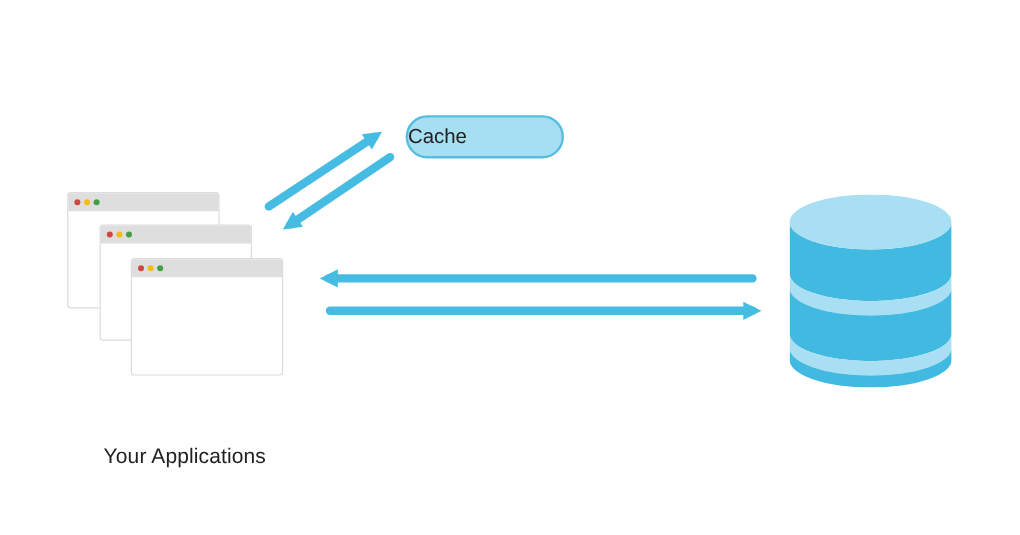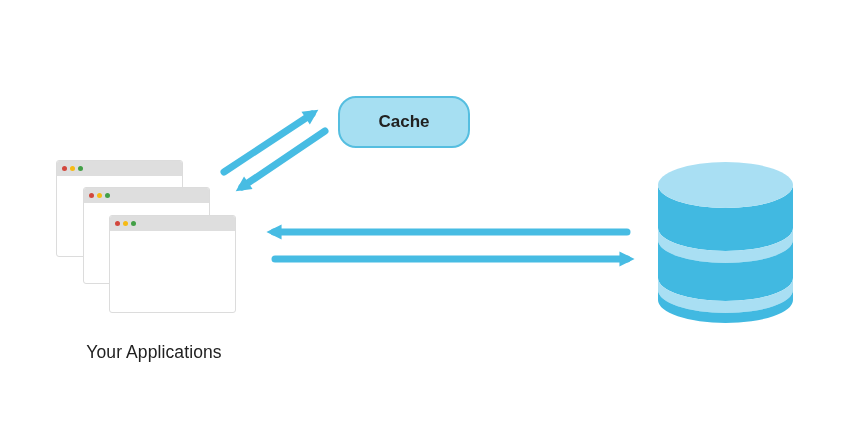--- a/index.html
+++ b/index.html
@@ -42,43 +42,41 @@
   .win-1 { left: 56px;  top: 160px; }
   .win-2 { left: 83px;  top: 187px; }
   .win-3 { left: 109px; top: 215px; height: 98px; }
 
   
   .cache-pill {
     position: absolute;
     left: 338px;
     top: 96px;
     width: 132px;
-    height: 52px;
+    height: 36px;
     border-radius: 18px;
     border: 2px solid #55bee0;
     box-sizing: border-box;
     display: flex;
     align-items: center;
-    justify-content: center;
     font-size: 17px;
     color: #212121;
-    font-weight: bold;
   }
 
   
   .node-label {
     position: absolute;
     top: 342px;
     width: 200px;
     text-align: center;
     font-size: 17.5px;
     color: #212121;
     letter-spacing: 0.1px;
   }
-  .label-apps { left: 54px; }
+  .label-apps { left: 54px; margin-top: 28px; }
   .label-db   { left: 627px; }
 
   
   .arrow-layer {
     position: absolute;
     left: 0; top: 0;
     width: 850px;
     height: 446px;
     pointer-events: none;
   }

